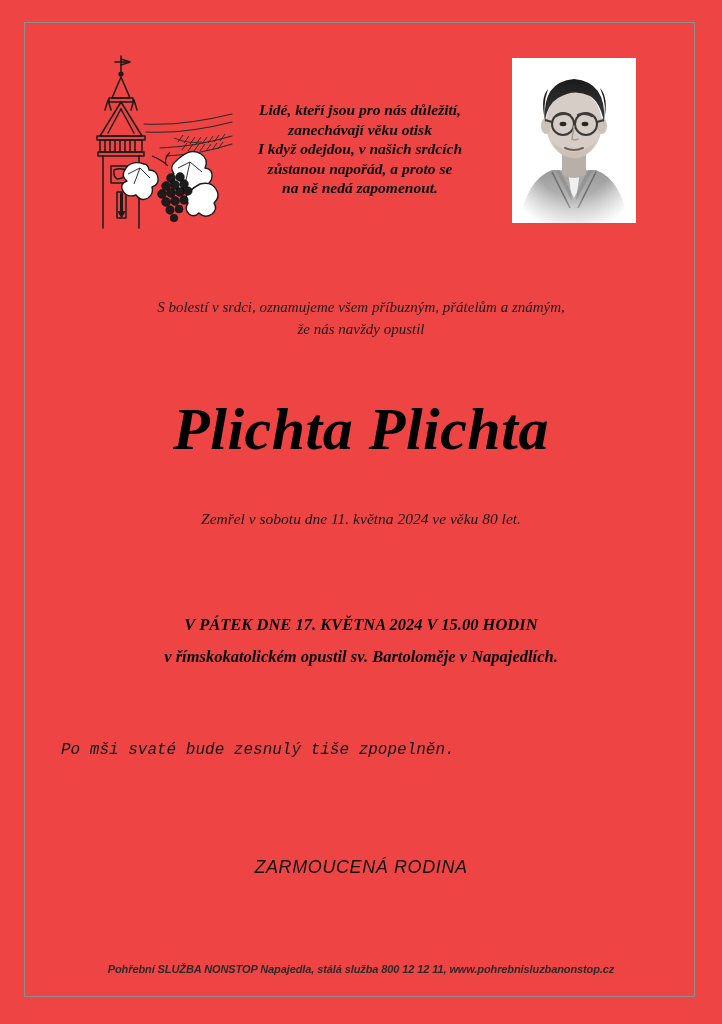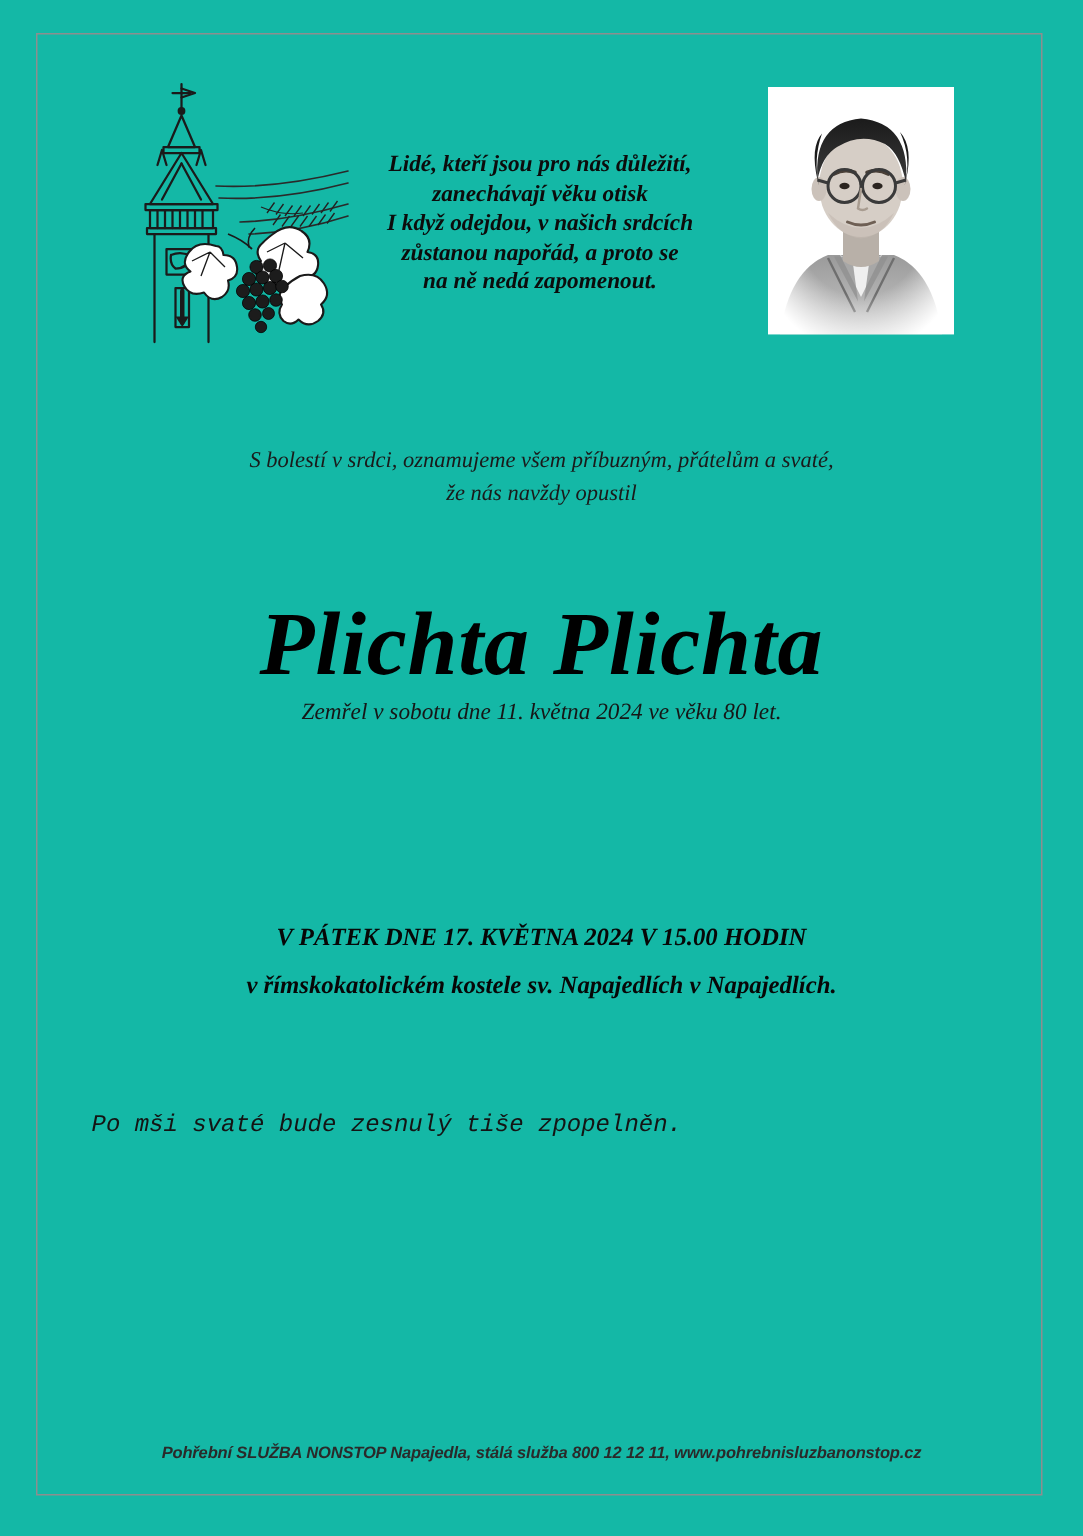--- a/index.html
+++ b/index.html
@@ -12,21 +12,21 @@
     height: 1024px;
     overflow: hidden;
     font-family: "Liberation Serif", serif;
     color: #111111;
   }
 
   #parte {
     position: relative;
     width: 722px;
     height: 1024px;
-    background: #14b8a6;
+    background: #ef4444;
   }
 
   
   .frame {
     position: absolute;
     left: 24px;
     top: 22px;
     width: 671px;
     height: 975px;
     border: 1.5px solid #8e8e8e;
@@ -112,21 +112,21 @@
     font-weight: bold;
     font-size: 60px;
     line-height: 66px;
     letter-spacing: 0.5px;
     color: #000000;
   }
 
   .death-line {
     position: absolute;
     left: 61px;
-    top: 466px;
+    top: 510px;
     width: 600px;
     text-align: center;
     font-family: "Liberation Serif", serif;
     font-style: italic;
     font-size: 15.5px;
     color: #161616;
   }
 
   .ceremony {
     position: absolute;
@@ -342,32 +342,33 @@
     <div class="poem">
       <div>Lidé, kteří jsou pro nás důležití,</div>
       <div>zanechávají věku otisk</div>
       <div>I když odejdou, v našich srdcích</div>
       <div>zůstanou napořád, a proto se</div>
       <div>na ně nedá zapomenout.</div>
     </div>
   </div>
 
   <div class="announce">
-    <div>S bolestí v srdci, oznamujeme všem příbuzným, přátelům a svaté,</div>
+    <div>S bolestí v srdci, oznamujeme všem příbuzným, přátelům a známým,</div>
     <div>že nás navždy opustil</div>
   </div>
 
 
   <div class="name">Plichta Plichta</div>
 
   <div class="death-line">Zemřel v sobotu dne 11. května 2024 ve věku 80 let.</div>
 
   <div class="ceremony">
     <div>V PÁTEK DNE 17. KVĚTNA 2024 V 15.00 HODIN</div>
-    <div>v římskokatolickém kostele sv. Napajedlích v Napajedlích.</div>
+    <div>v římskokatolickém opustil sv. Bartoloměje v Napajedlích.</div>
   </div>
 
   <div class="cremation">Po mši svaté bude zesnulý tiše zpopelněn.</div>
 
+  <div class="family">ZARMOUCENÁ RODINA</div>
 
   <div class="footer">Pohřební SLUŽBA NONSTOP Napajedla, stálá služba 800 12 12 11, www.pohrebnisluzbanonstop.cz</div>
 
 </div>
 
 </body></html>

